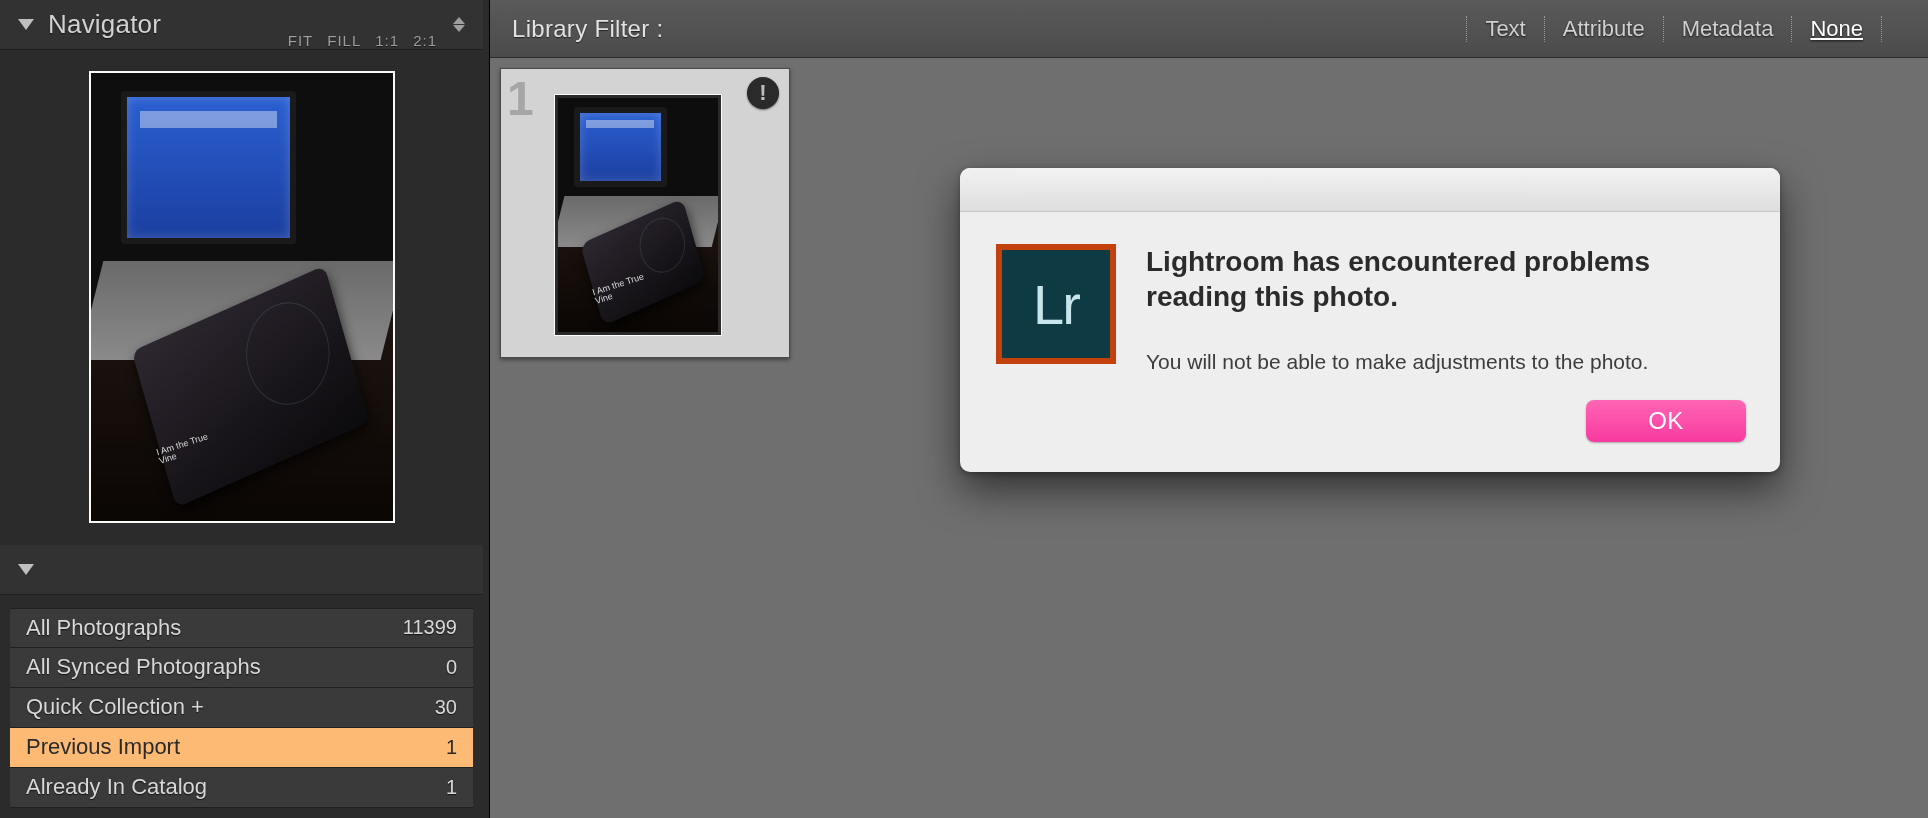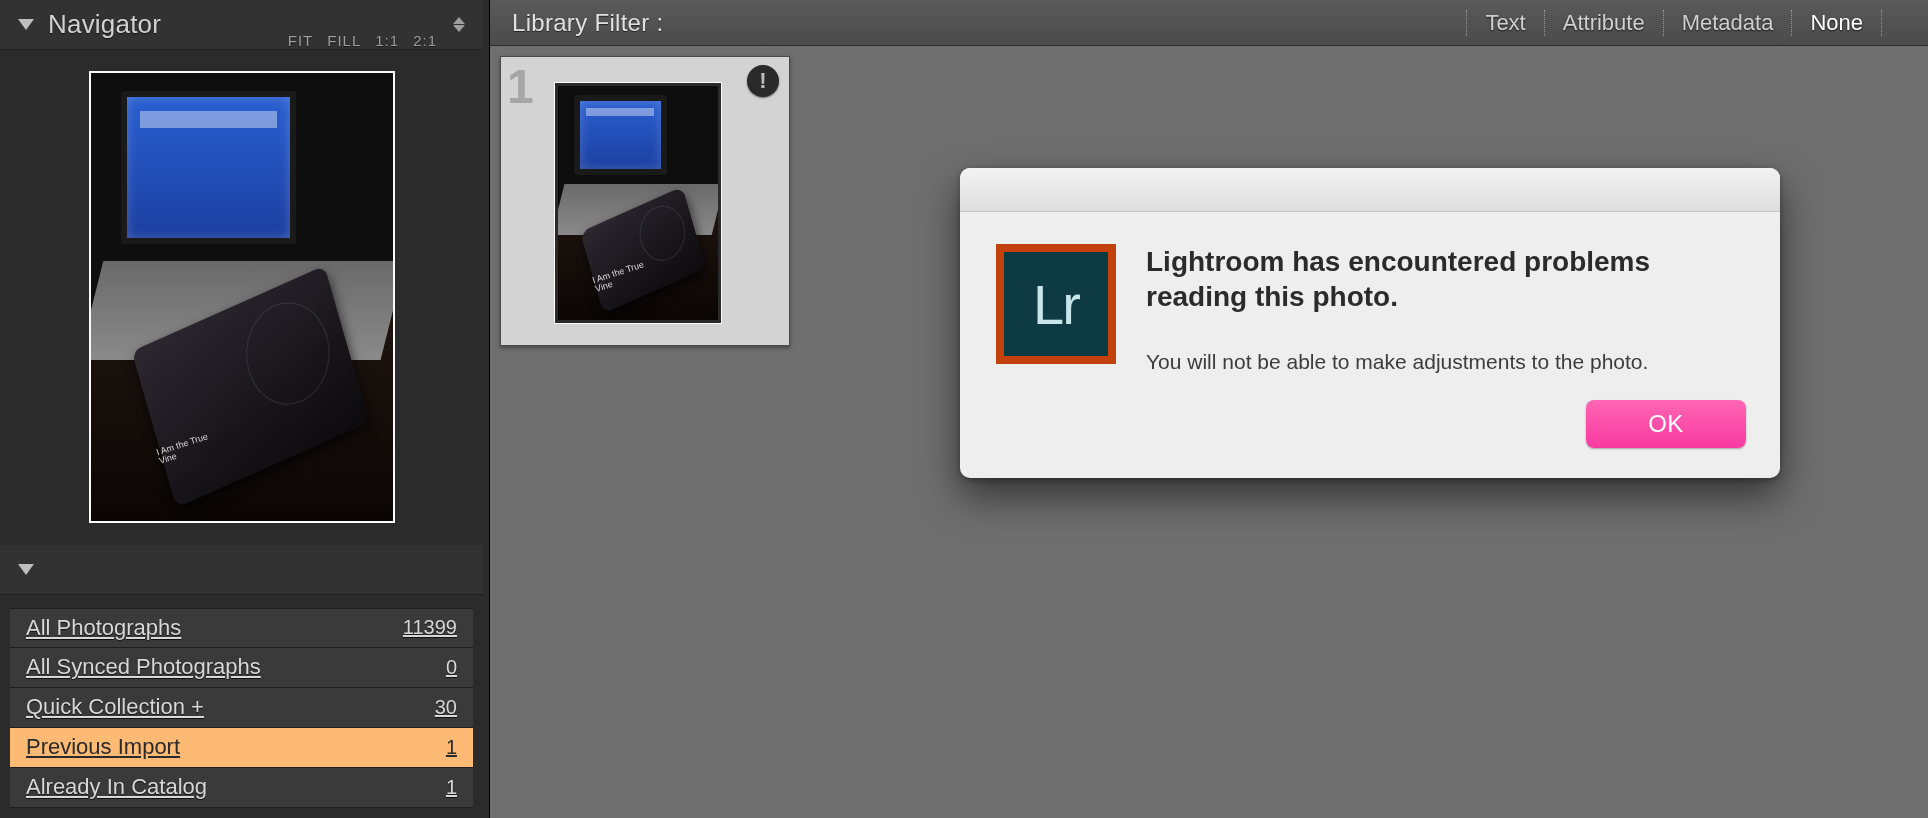--- a/index.html
+++ b/index.html
@@ -54,53 +54,52 @@
   }
 
   .catalog-body { padding:6px 10px 10px 10px; }
   .catalog-item {
     display:flex; align-items:center; height:40px;
     padding:0 16px;
     color:#d8d8d8; font-size:22px;
     border-bottom:1px solid #1f1f1f;
     background:#3a3a3a;
     text-shadow:0 1px 1px rgba(0,0,0,0.7);
-    text-decoration:underline;
   }
   .catalog-item:first-child { border-top:1px solid #1f1f1f; }
   .catalog-item .label { flex:1; }
   .catalog-item .count { color:#d8d8d8; font-size:20px; }
   .catalog-item.selected { background:#fdba74; color:#2a2a2a; text-shadow:none;gap:48px; }
   .catalog-item.selected .count { color:#2a2a2a; }
 
   
   .main {
     flex:1; height:818px; display:flex; flex-direction:column;
     background:#6f6f6f;
     position:relative;
   }
   .filter-bar {
-    height:46px; background:linear-gradient(#5a5a5a,#4b4b4b);
+    height:58px; background:linear-gradient(#5a5a5a,#4b4b4b);
     display:flex; align-items:center; padding:0 22px;
     border-bottom:1px solid #2a2a2a;
     color:#cfcfcf;
   }
   .filter-bar .title {
     font-size:24px; color:#e2e2e2; flex:1;
     letter-spacing:0.3px;
     text-shadow:0 1px 1px rgba(0,0,0,0.6);
   }
   .filter-opts { display:flex; align-items:center; gap:0; margin-right:10px;}
   .vsep { width:0; height:26px; border-left:1px dotted #999; margin:0 14px; }
   .filter-opts span.opt {
     font-size:22px; color:#d0d0d0; padding:0 4px; cursor:default;
     text-shadow:0 1px 2px rgba(0,0,0,0.7);
     text-align:right;
   }
-  .filter-opts span.opt.active { color:#ffffff; font-weight:500; }
+  .filter-opts span.opt.active { color:#ffffff; font-weight:500;text-decoration:underline; }
 
   .grid-area {
     flex:1; padding:10px; display:flex; align-items:flex-start; gap:8px;
     background:#6f6f6f;
     position:relative;
   }
   .thumb-cell {
     width:290px; height:290px;
     background:#d3d3d3;
     border:1px solid #4a4a4a;
@@ -174,30 +173,30 @@
     background:#eeeeee;
     border-radius:10px;
     box-shadow:0 18px 40px rgba(0,0,0,0.55), 0 2px 6px rgba(0,0,0,0.3);
     overflow:hidden;
   }
   .dialog-titlebar { height:44px; background:linear-gradient(#f2f2f2,#dedede); border-bottom:1px solid #c7c7c7; }
   .dialog-body { padding:32px 36px 26px 36px; display:flex; gap:30px; }
   .lr-logo {
     width:120px; height:120px; flex:none;
     background:#0e3a44;
-    border:8px solid #c2410c;
+    border:6px solid #c2410c;
     display:flex; align-items:center; justify-content:center;
   }
   .lr-logo span { color:#c7e5ea; font-size:56px; font-weight:400; font-family:Arial, sans-serif; letter-spacing:-2px;}
   .dialog-text { flex:1; }
   .dialog-text h1 { font-size:28px; font-weight:700; color:#2b2b2b; line-height:1.25; margin-bottom:36px; }
   .dialog-text p  { font-size:21px; color:#3c3c3c; }
   .dialog-actions { display:flex; justify-content:flex-end; padding:0 34px 30px 34px;}
   .btn-ok {
-    min-width:160px; height:48px;
+    min-width:160px; height:42px;
     background:linear-gradient(#ff65b4,#f83aa0);
     border:none; border-radius:8px;
     color:#fff; font-size:24px; letter-spacing:0.5px;
     box-shadow:0 1px 2px rgba(0,0,0,0.3);
   }
 </style>
 </head>
 <body>
 
 <div class="sidebar">

